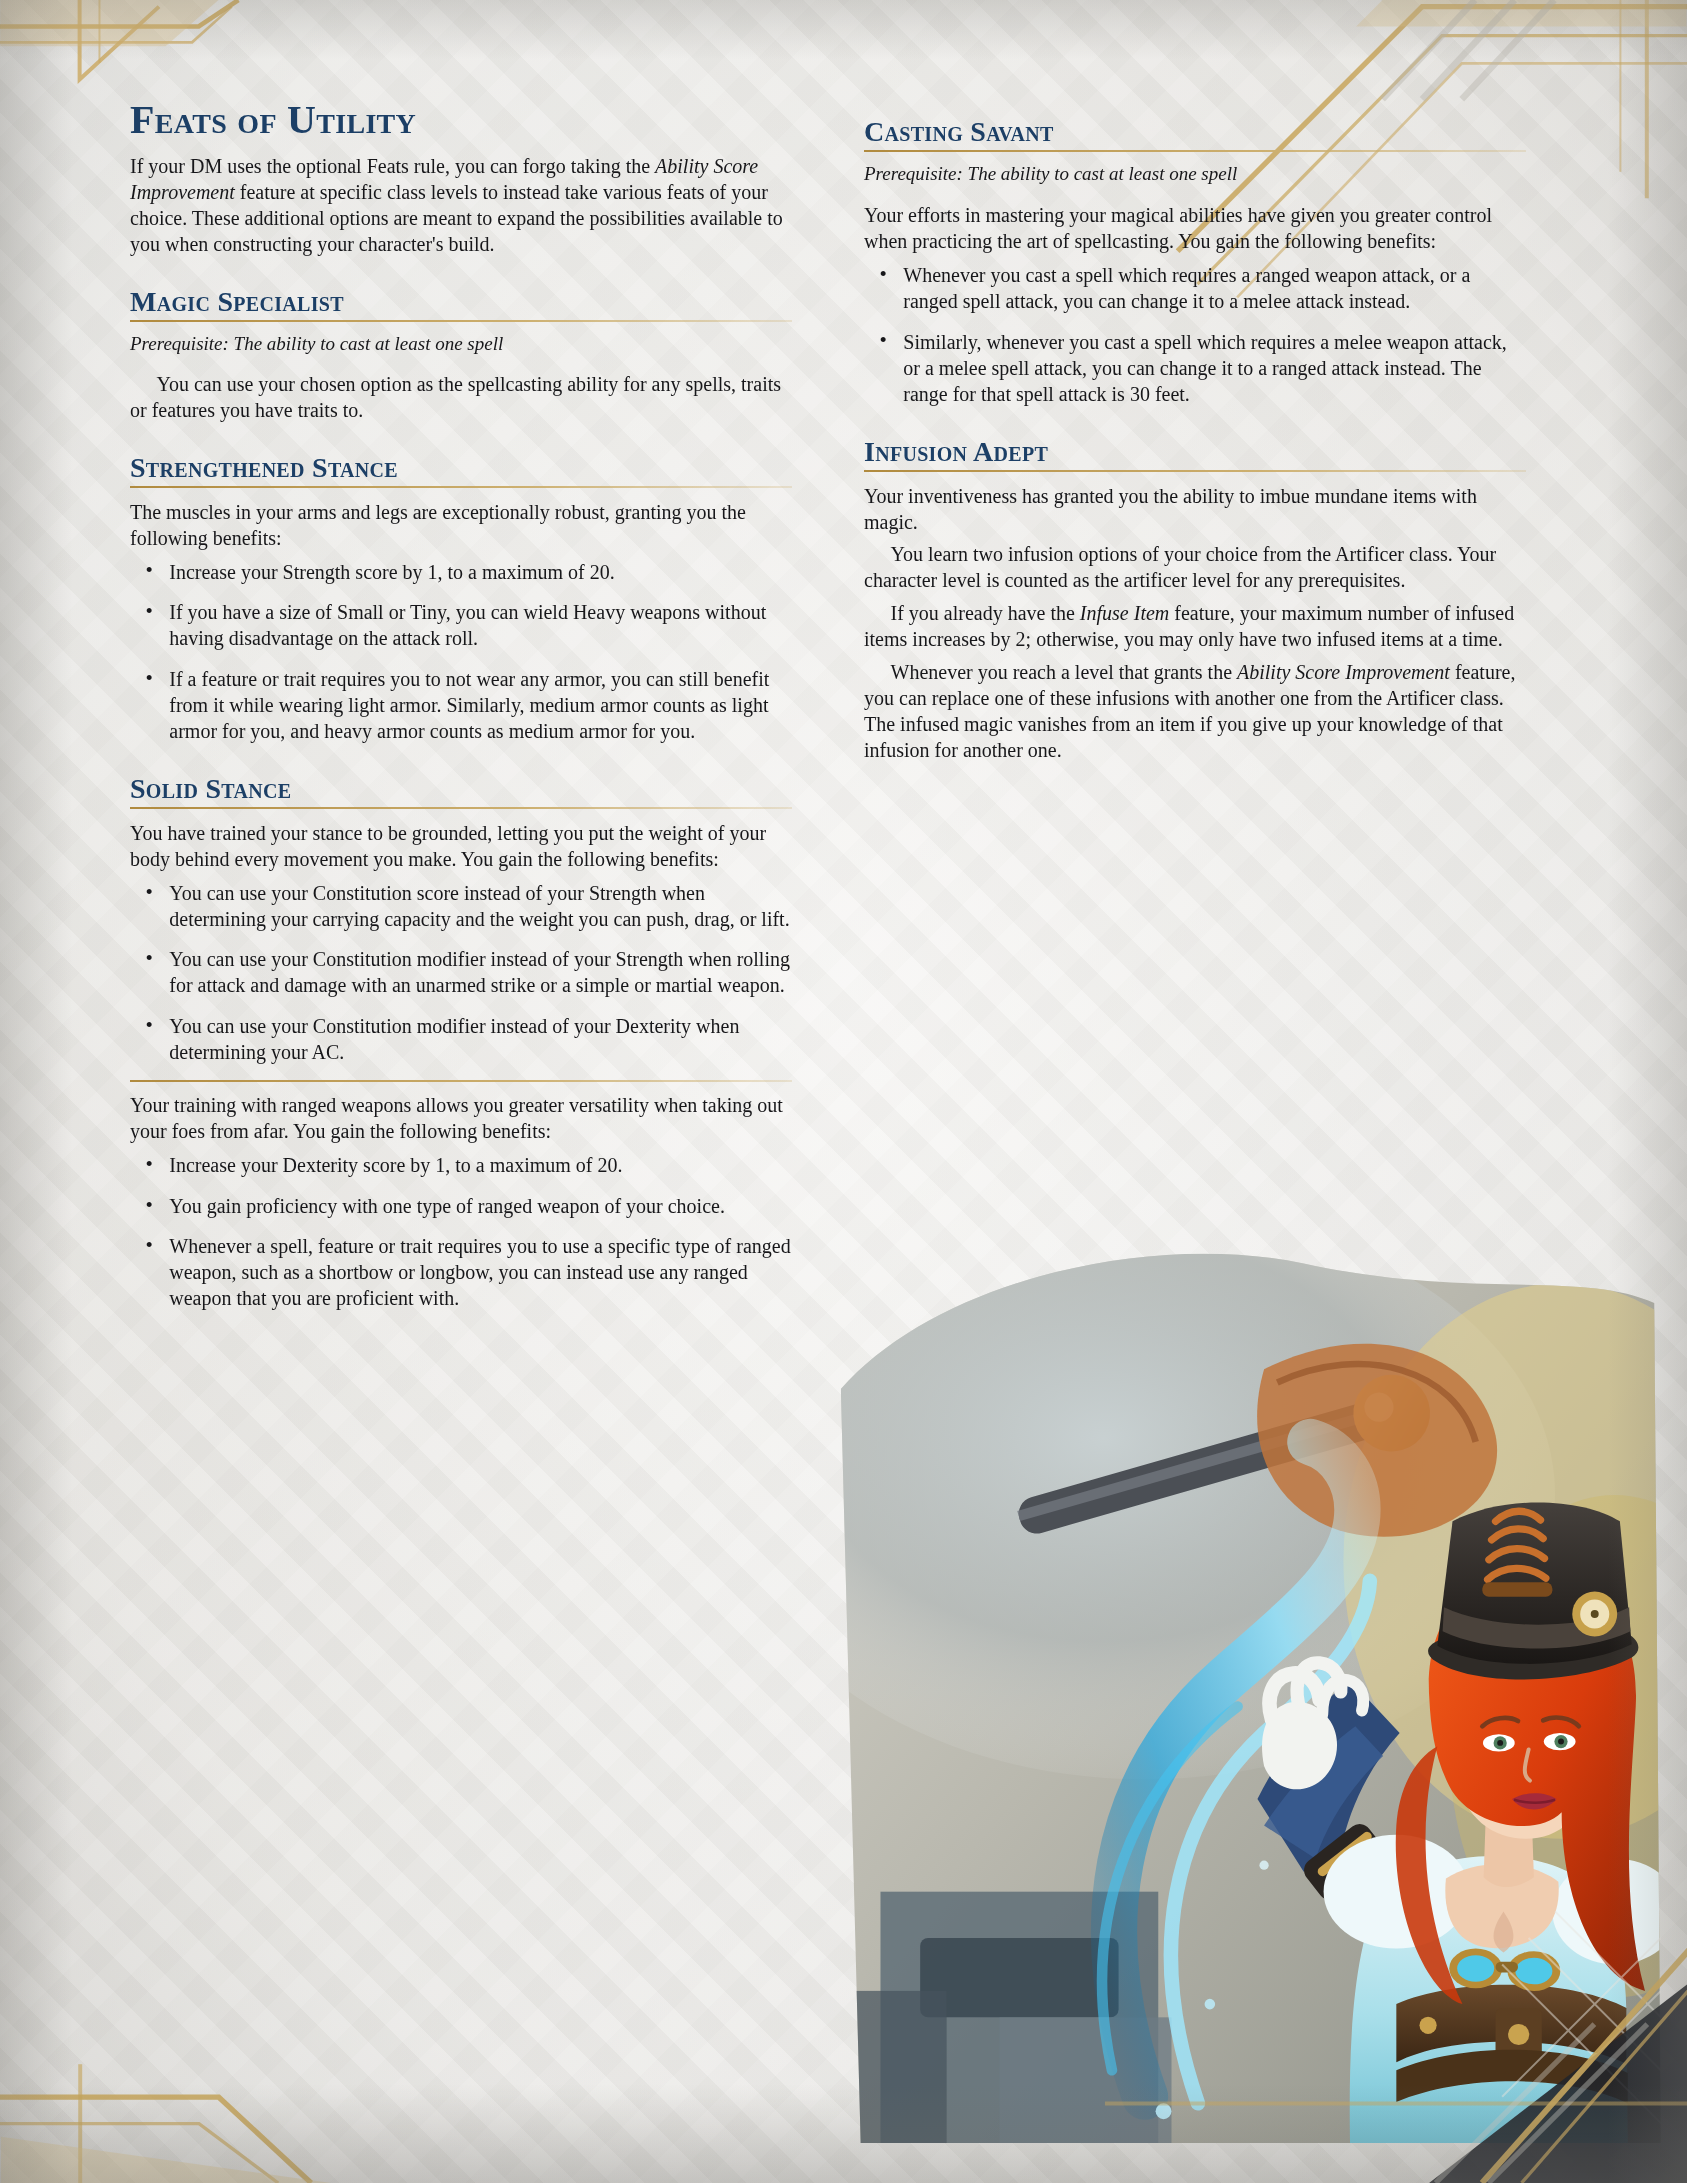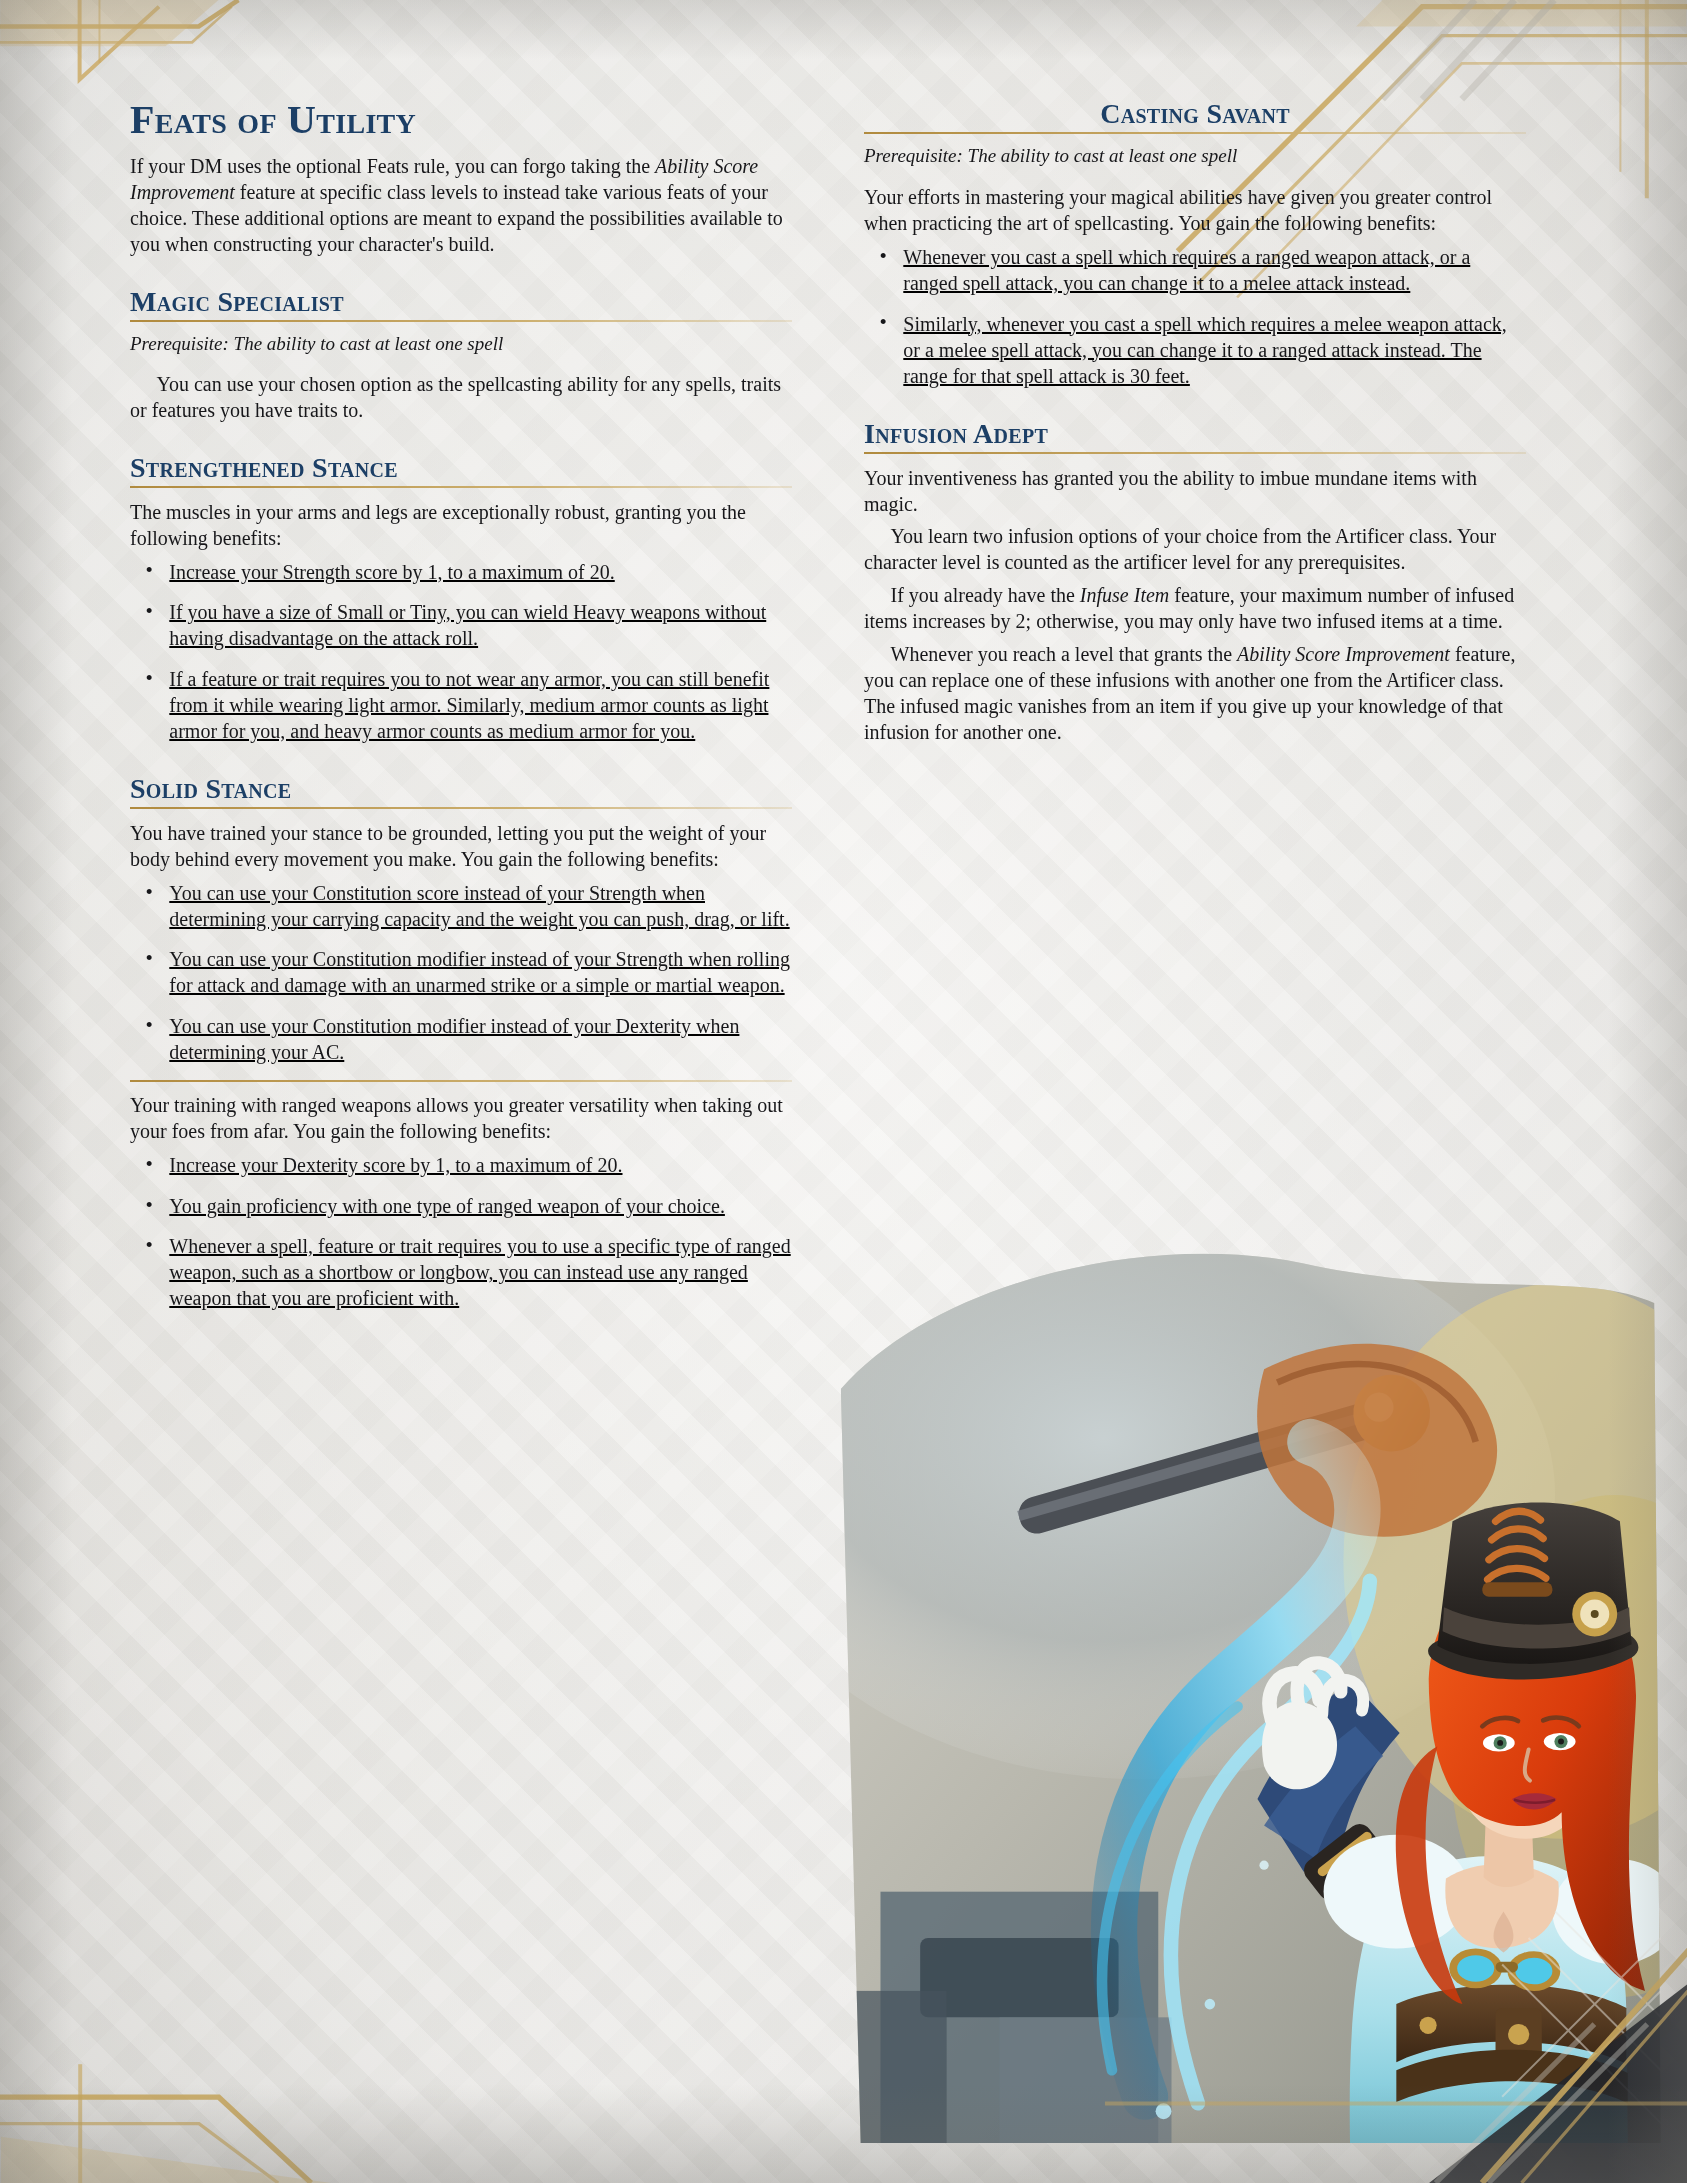--- a/index.html
+++ b/index.html
@@ -103,21 +103,21 @@
   h2.sect {
     font-family: "Liberation Serif", serif;
     font-variant: small-caps;
     font-weight: 700;
     font-size: 28px;
     color: #1c3f66;
     margin: 30px 0 2.6px 0;
     letter-spacing: 0.3px;
     line-height: 1.1;
   }
-  h2.sect.first { margin-top: 0; text-align: center; }
+  h2.sect.first { margin-top: 18px; }
   .rule {
     height: 2px;
     background: linear-gradient(to right, #b08a3e 0%, #cdb070 60%, rgba(205,176,112,0.25) 100%);
     margin: 1.3px 0 10.6px 0;
     width: 100%;
   }
   p.body {
     font-size: 20px;
     line-height: 1.30;
     color: #17171a;
@@ -128,21 +128,20 @@
     font-size: 19px;
     font-style: italic;
     color: #17171a;
     margin: 4px 0 17px 0;
   }
   p.indent { text-indent: 26.5px; margin-top: -1.3px; }
   ul.bullets {
     margin: 6.6px 0 9.3px 0;
     padding-left: 30px;
     list-style: none;
-    text-decoration: underline;
   }
   ul.bullets li {
     position: relative;
     font-size: 20px;
     line-height: 1.30;
     color: #17171a;
     margin-bottom: 14.6px;
     padding-left: 9.3px;
   }
   ul.bullets li:before {

